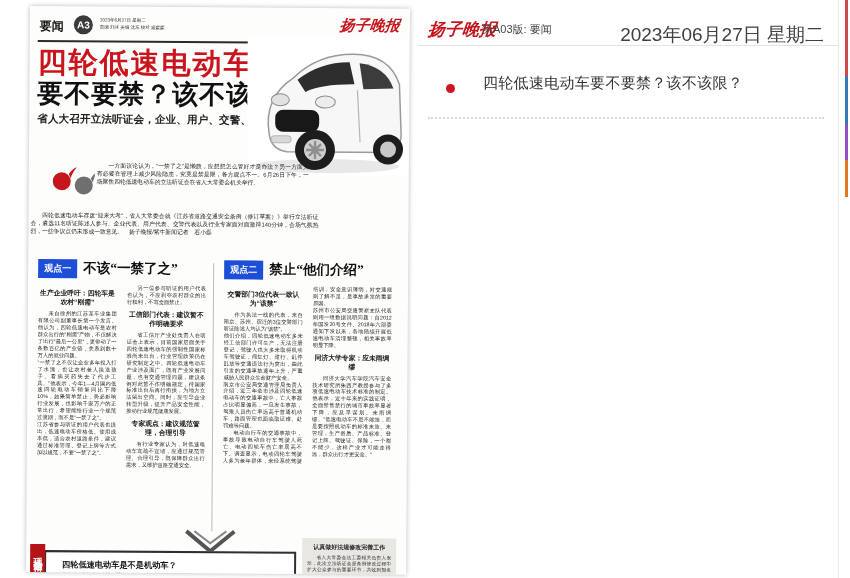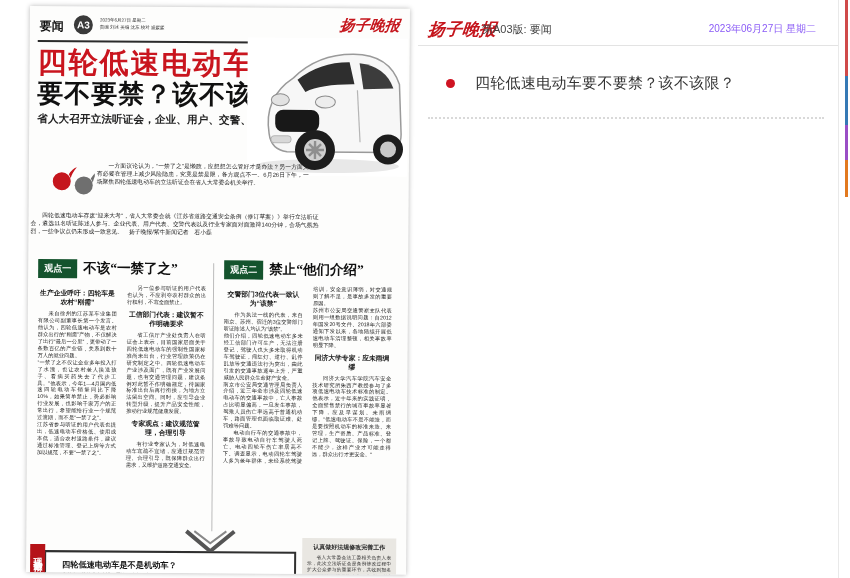--- a/index.html
+++ b/index.html
@@ -31,21 +31,21 @@
     text-align:justify; color:#222; text-indent:2em; }
   .intro2 { position:absolute; left:2px; top:206px; width:288px; font-size:5.8px; line-height:1.35;
     text-align:justify; color:#222; text-indent:2em; }
 
   .ops { position:absolute; left:2px; top:252px; width:366px; height:278px; }
   .op { position:absolute; top:0; height:100%; }
   .op1 { left:8px; width:168px; }
   .op2 { left:194px; width:168px; }
   .op-divider { position:absolute; left:183px; top:4px; width:1px; height:268px; background:#bbb; }
   .op-head { display:flex; align-items:center; gap:6px; height:20px; }
-  .op-badge { background:#14532d; color:#fff; font-size:9px; font-weight:bold; padding:3px 6px; flex:0 0 auto; }
+  .op-badge { background:#1d4ed8; color:#fff; font-size:9px; font-weight:bold; padding:3px 6px; flex:0 0 auto; }
   .op-title { font-size:13.5px; font-weight:900; color:#111; font-family:"Liberation Serif","DejaVu Serif",serif; white-space:nowrap;text-align:right; }
   .op-cols { margin-top:6px; height:248px; column-count:2; column-gap:10px; overflow:hidden; }
   .t5 { font-size:5.3px; line-height:1.32; text-align:justify; color:#1d1d1d; text-indent:2em; white-space:pre-line; }
   .sh { font-size:6.8px; font-weight:bold; color:#1a1a1a; margin:5px 2px 3px 2px; line-height:1.3; text-align:center; }
 
   .chev { position:absolute; left:158px; top:522px; width:52px; height:26px; }
   .debate-wrap { position:absolute; left:18px; top:540px; width:252px; height:118px; }
   .debate-box { position:absolute; left:0; top:4px; width:252px; height:114px; border:2px solid #2f2f2f;
     background:#fff; padding:5px 7px 4px 16px; overflow:hidden; }
   .ribbon { position:absolute; left:-14px; top:-2px; width:15px; height:76px; background:#b51318; z-index:3; }
@@ -60,22 +60,22 @@
     padding:5px 5px; overflow:hidden; }
   .notice-title { font-size:6px; font-weight:bold; color:#222; text-align:center; margin-bottom:3px; }
   .notice-text { font-size:4.7px; line-height:1.32; color:#2a2a2a; text-align:justify; text-indent:2em; white-space:pre-line; }
 
   
   .panel { position:absolute; left:418px; top:0; width:421px; height:578px; background:#fff; border-right:1px solid #e9e9e9; }
   .panel-head { position:relative; height:46px; border-bottom:1px solid #e3e3e3; }
   .r-logo { position:absolute; left:10px; top:18px; font-family:"DejaVu Serif","Liberation Serif",serif;
     font-size:17px; font-weight:bold; font-style:italic; color:#c5161d; transform:skewX(-6deg); }
   .r-page { position:absolute; left:64px; top:22px; font-size:11px; color:#454545; }
-  .r-date { position:absolute; right:22px; top:22px; font-size:10px; color:#8b5cf6; }
-  .r-item { position:absolute; left:28px; top:74px; display:flex; align-items:center; gap:20px; cursor:pointer; }
+  .r-date { position:absolute; right:14px; top:22px; font-size:19px; color:#404040; }
+  .r-item { position:absolute; left:28px; top:74px; display:flex; align-items:flex-end; gap:28px; cursor:pointer; }
   .r-bullet { width:9px; height:9px; border-radius:50%; background:#cf1322; flex:0 0 auto; }
   .r-item-title { font-size:15px; color:#333; letter-spacing:.3px; }
   .r-dots { position:absolute; left:10px; top:117px; width:396px; border-top:2px dotted #d9d9d9; }
 
   
   .strip { position:absolute; right:2px; top:0; width:3px; height:578px; }
   .strip i { display:block; width:3px; }
   .s-red { height:76px; background:#cf4a4a; }
   .s-blue { height:49px; background:#3579b5; }
   .s-purple { height:35px; background:#9a4ec5; }

